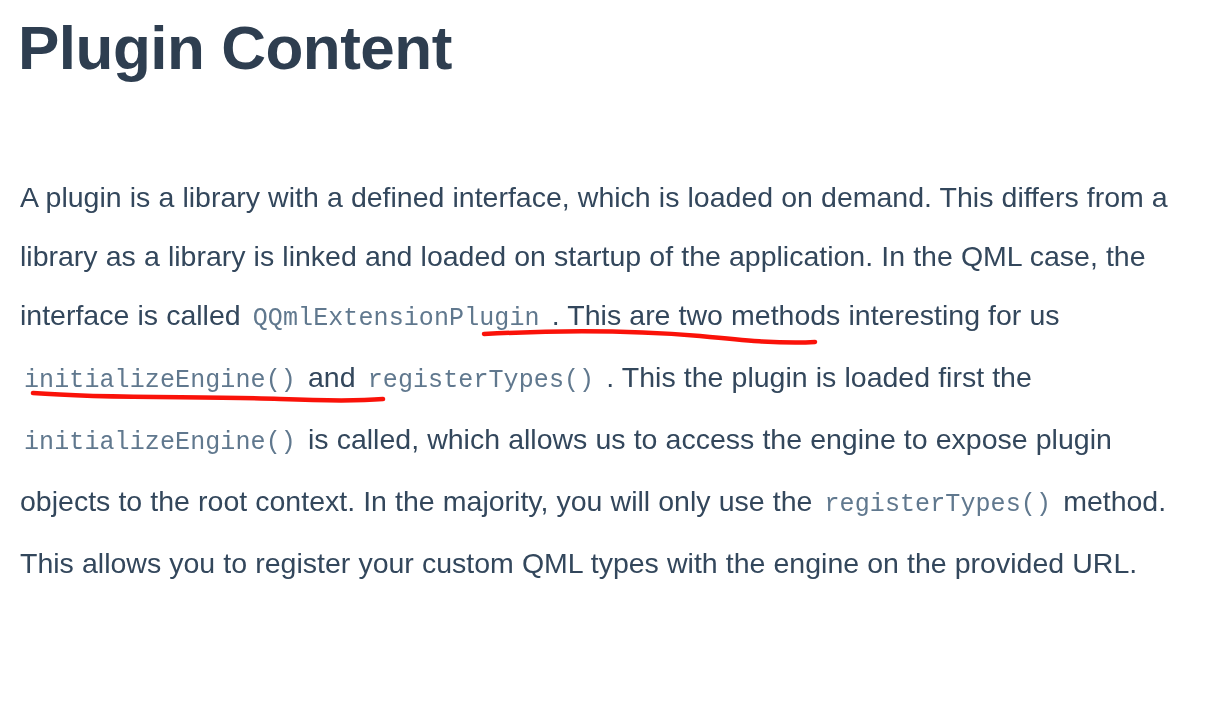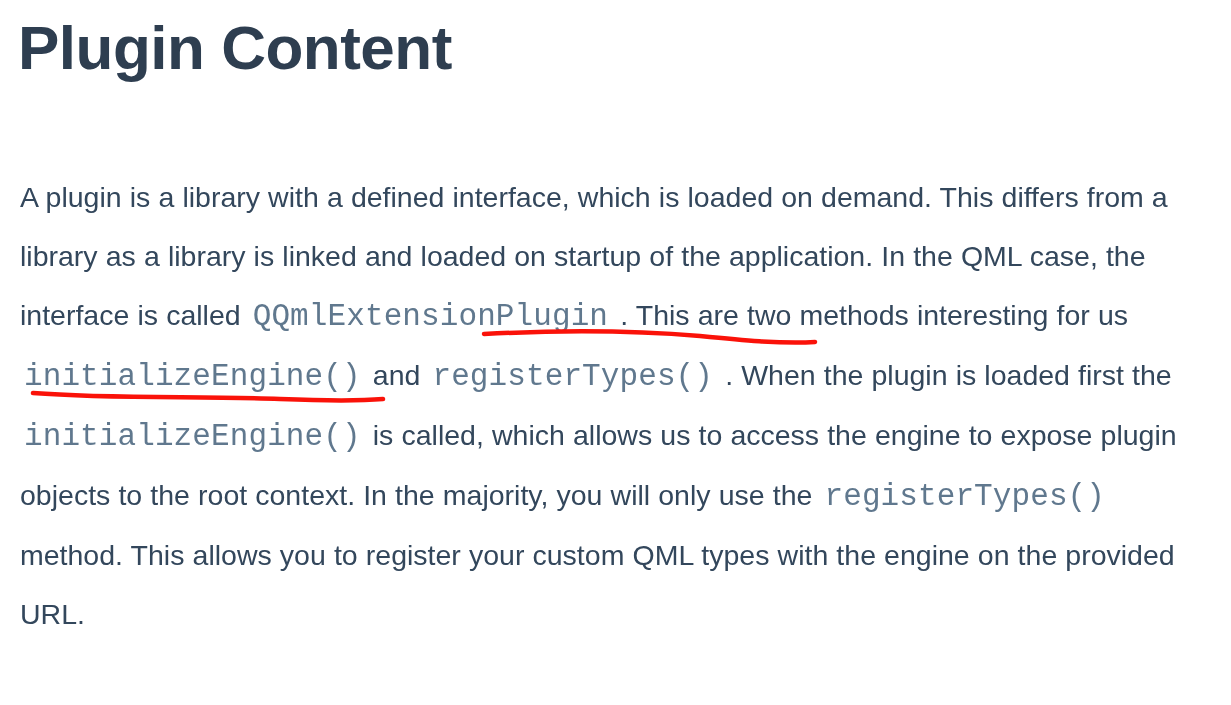--- a/index.html
+++ b/index.html
@@ -46,21 +46,21 @@
     font-family: "Liberation Sans", sans-serif;
     font-size: 28.5px;
     line-height: 59px;
     color: #33475c;
     text-align: left;
     word-spacing: 0.2px;
   }
 
   .code {
     font-family: "Liberation Mono", "DejaVu Sans Mono", monospace;
-    font-size: 31px;
+    font-size: 25px;
     color: #60788e;
     white-space: nowrap;
     padding: 0 4px;
     letter-spacing: 0.1px;
   }
 
   .annotation-layer {
     position: absolute;
     left: 0;
     top: 0;
@@ -82,21 +82,21 @@
 
   <h1 class="page-title">Plugin Content</h1>
 
   <p class="body-copy">
     <span>A plugin is a library with a defined interface, which is loaded on demand. This differs from a library as a library is linked and loaded on startup of the application. In the QML case, the interface is called</span>
     <span class="code">QQmlExtensionPlugin</span>
     <span>. This are two methods interesting for us</span>
     <span class="code">initializeEngine()</span>
     <span>and</span>
     <span class="code">registerTypes()</span>
-    <span>. When the plugin is loaded first the</span>
+    <span>. This the plugin is loaded first the</span>
     <span class="code">initializeEngine()</span>
     <span>is called, which allows us to access the engine to expose plugin objects to the root context. In the majority, you will only use the</span>
     <span class="code">registerTypes()</span>
     <span>method. This allows you to register your custom QML types with the engine on the provided URL.</span>
   </p>
 
   <div class="annotation-layer">
     <svg viewBox="0 0 1231 705" xmlns="http://www.w3.org/2000/svg">
       <path id="ann-0" fill="none" stroke-linecap="round" stroke-linejoin="round" d="M 484 334 C 560 330, 640 331, 700 336 C 740 340, 780 344, 815 342" stroke="#fa1209" stroke-width="4.5"></path>
       <path id="ann-1" fill="none" stroke-linecap="round" stroke-linejoin="round" d="M 33 393 C 110 399, 200 396, 280 399 C 330 401, 360 401, 383 399" stroke="#fa1209" stroke-width="4.5"></path>

